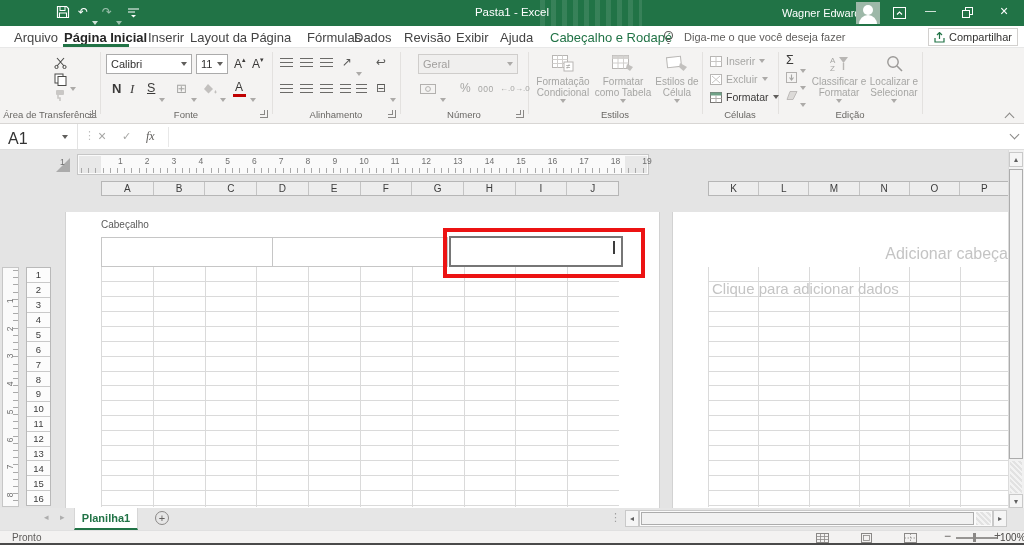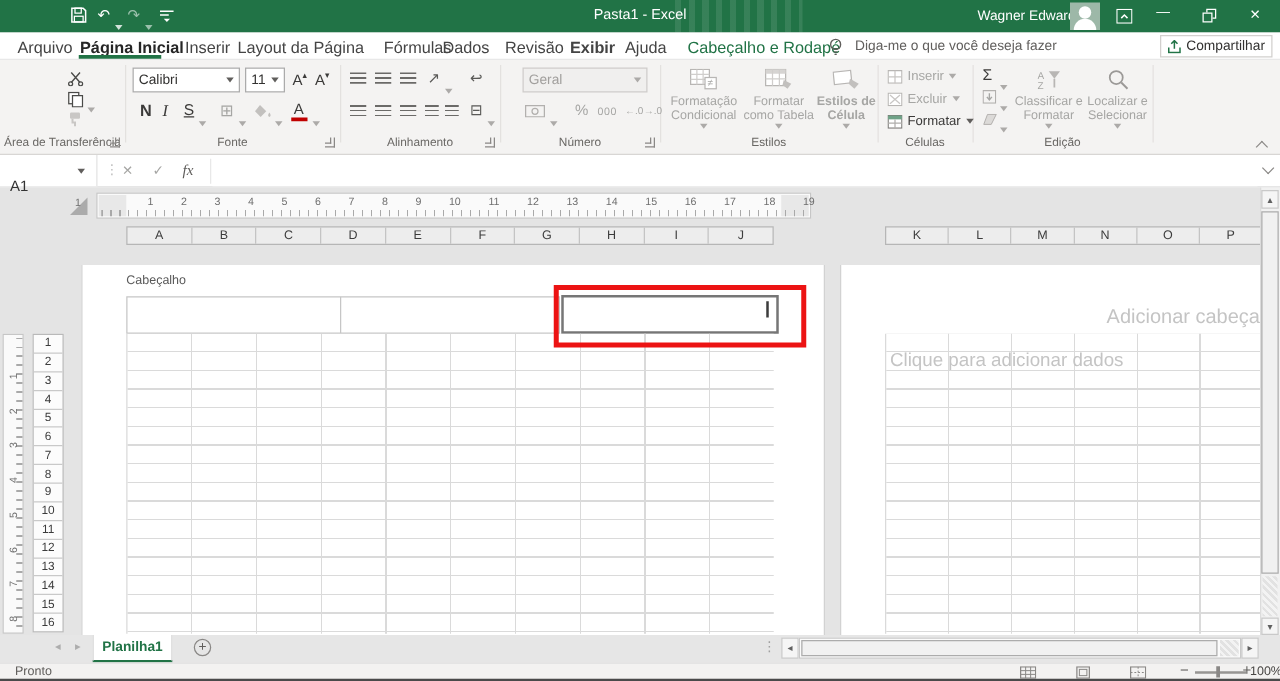--- a/index.html
+++ b/index.html
@@ -120,21 +120,21 @@
 
   <div class="abs tabrow"></div>
   <span class="abs tab nw" style="left:14px;">Arquivo</span>
   <span class="abs tab active nw" style="left:64px;">Página Inicial</span>
   <span class="abs tabline" style="left:63px;width:66px;"></span>
   <span class="abs tab nw" style="left:148px;">Inserir</span>
   <span class="abs tab nw" style="left:190px;">Layout da Página</span>
   <span class="abs tab nw" style="left:307px;">Fórmulas</span>
   <span class="abs tab nw" style="left:354px;">Dados</span>
   <span class="abs tab nw" style="left:404px;">Revisão</span>
-  <span class="abs tab nw" style="left:456px;font-weight:bold;">Exibir</span>
+  <span class="abs tab nw" style="left:456px;">Exibir</span>
   <span class="abs tab nw" style="left:500px;">Ajuda</span>
   <span class="abs tab ctx nw" style="left:550px;">Cabeçalho e Rodapé</span>
   <span class="abs" style="left:662px;top:30px;">
     <svg width="13" height="15" viewBox="0 0 13 15">
         <circle cx="6.5" cy="5.5" r="4" fill="none" stroke="#605E5C" stroke-width="1.1"></circle>
         <path d="M5 9.5 h3 M5 11.5 h3 M5.6 13.5 h1.8" stroke="#605E5C" stroke-width="1"></path>
       </svg>
   </span>
   <span class="abs nw" style="left:684px;top:31px;font-size:11px;color:#605E5C;">Diga-me o que você deseja fazer</span>
   <span class="abs" style="left:928px;top:28px;width:90px;height:18px;background:#fff;border:1px solid #D2D0CE;display:flex;align-items:center;justify-content:center;gap:4px;font-size:11px;color:#323130;">
@@ -257,21 +257,21 @@
       <svg width="22" height="17" viewBox="0 0 22 17">
           <rect x="0.5" y="0.5" width="16" height="13" fill="#fff" stroke="#B8B6B4"></rect>
           <rect x="0.5" y="0.5" width="16" height="3.5" fill="#D6D4D2"></rect>
           <path d="M0.5 8 h16 M6 0.5 v13 M11.5 0.5 v13" stroke="#D0CECC"></path>
           <path d="M15 9 l6 3 -3 4 -4 -3 z" fill="#C2C0BE"></path>
         </svg>
     </span>
     <span>Formatar como Tabela</span>
       <span class="dd g" style="margin-top:1px;"></span>
   </span>
-  <span class="abs bigbtn" style="left:652px;width:50px;font-weight:bold;">
+  <span class="abs bigbtn" style="left:652px;width:50px;">
     <span class="ic">
       <svg width="22" height="17" viewBox="0 0 22 17">
           <rect x="1" y="2" width="14" height="10" fill="#fff" stroke="#B8B6B4" transform="rotate(-6 8 7)"></rect>
           <path d="M14 8 l7 4 -3.5 4 -4.5 -4 z" fill="#C2C0BE"></path>
         </svg>
     </span>
     <span>Estilos de Célula</span>
       <span class="dd g" style="margin-top:1px;"></span>
   </span>
   <span class="abs grp" style="left:528px;width:174px;">Estilos</span>
@@ -338,21 +338,21 @@
         </svg>
     </span>
     <span>Localizar e Selecionar</span>
       <span class="dd g" style="margin-top:1px;"></span>
   </span>
   <span class="abs grp" style="left:778px;width:144px;">Edição</span>
   <span class="abs chev" style="left:1006px;top:114px;transform:rotate(-135deg);"></span>
 
   <div class="abs frow"></div>
   <div class="abs" style="left:0;top:124px;width:78px;height:25px;background:#fff;border-right:1px solid #E3E3E3;">
-    <span class="abs" style="left:8px;top:18px;font-size:12px;color:#333;text-align:right;">A1</span>
+    <span class="abs" style="left:8px;top:6px;font-size:16px;color:#333;text-align:right;">A1</span>
     <span class="abs dd" style="left:62px;top:11px;"></span>
   </div>
   <span class="abs" style="left:84px;top:129px;font-size:11px;color:#BEBEBE;">⋮</span>
   <span class="abs gray" style="left:98px;top:128px;font-size:14px;">×</span>
   <span class="abs gray" style="left:122px;top:130px;font-size:11px;">✓</span>
   <span class="abs" style="left:146px;top:129px;font-size:12px;font-style:italic;font-family:'Liberation Serif',serif;color:#5E5C5A;">fx</span>
   <span class="abs" style="left:168px;top:127px;width:1px;height:20px;background:#E8E8E8;"></span>
   <div class="abs" style="left:170px;top:124px;width:836px;height:25px;background:#fff;"></div>
   <span class="abs chev" style="left:1011px;top:131px;transform:rotate(45deg);"></span>
 

